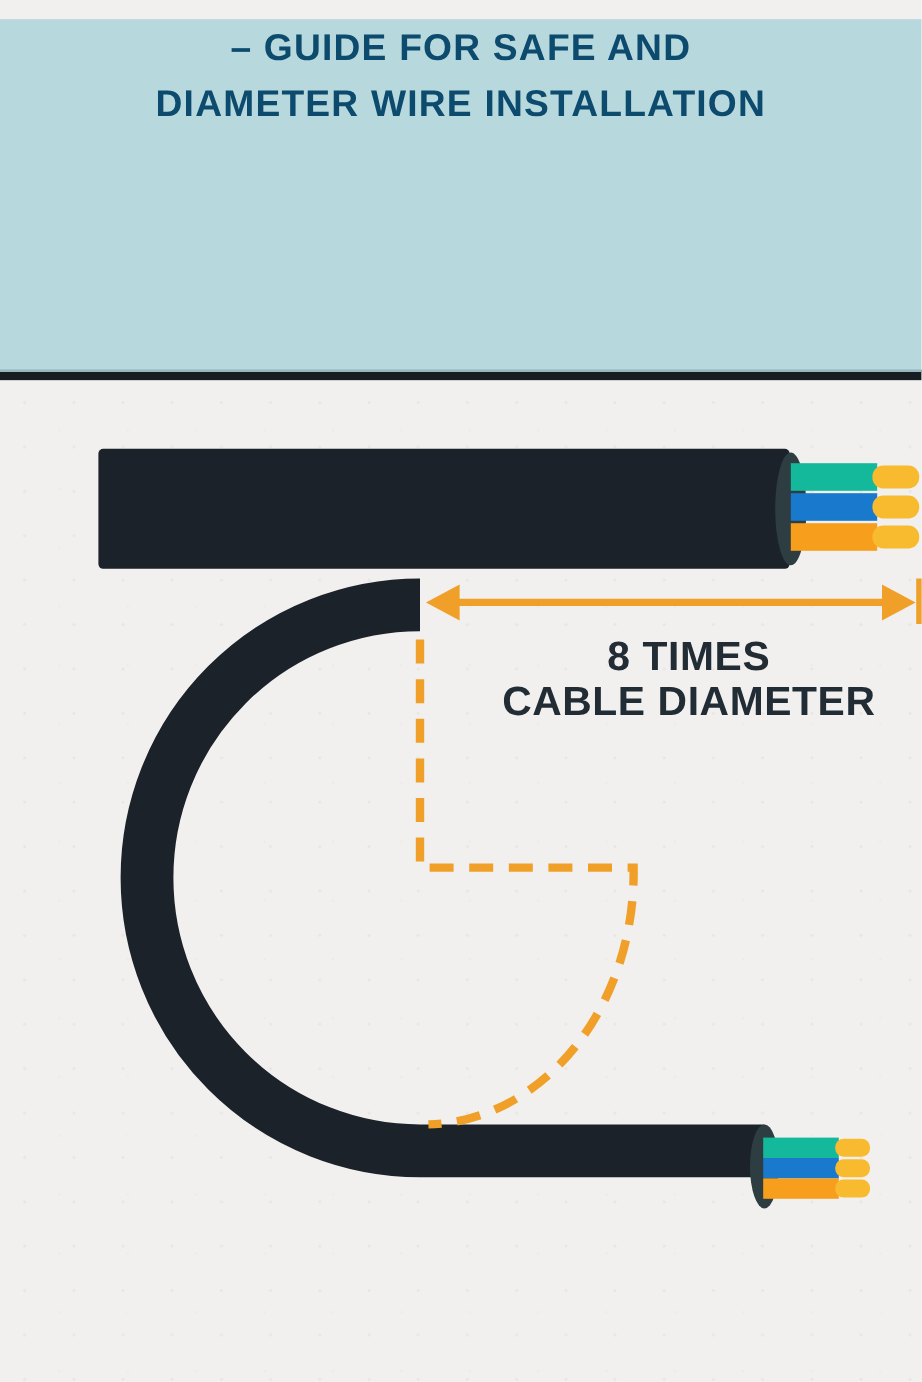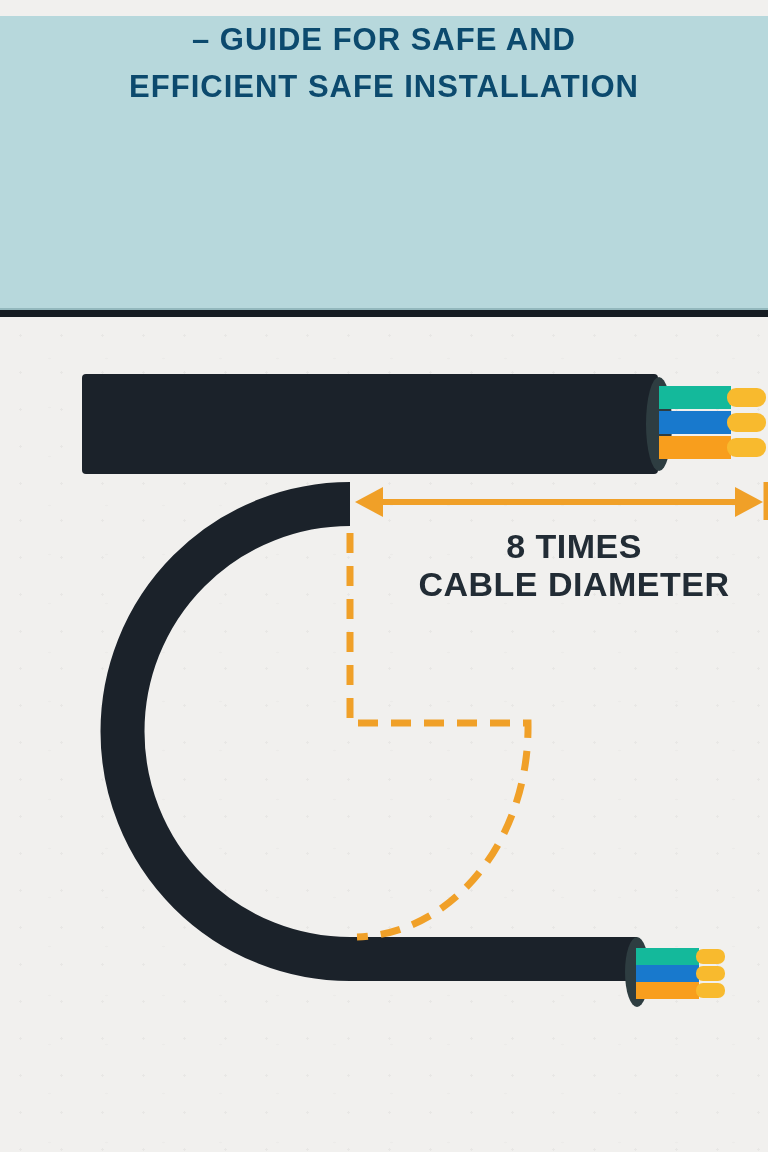--- a/index.html
+++ b/index.html
@@ -69,21 +69,21 @@
   }
 </style>
 </head>
 <body>
 
 <div class="page">
 
   <header class="header">
     <h2 class="subtitle">
       <span>– GUIDE FOR SAFE AND</span>
-      <span>EFFICIENT SAFE INSTALLATION</span>
+      <span>DIAMETER WIRE INSTALLATION</span>
     </h2>
   </header>
 
   <div class="header-divider"></div>
 
   <main class="diagram">
     <svg width="768" height="851" viewBox="0 0 768 851">
 
       <rect x="43" y="57" width="576" height="100" rx="4" fill="#1b222a"></rect>
 

